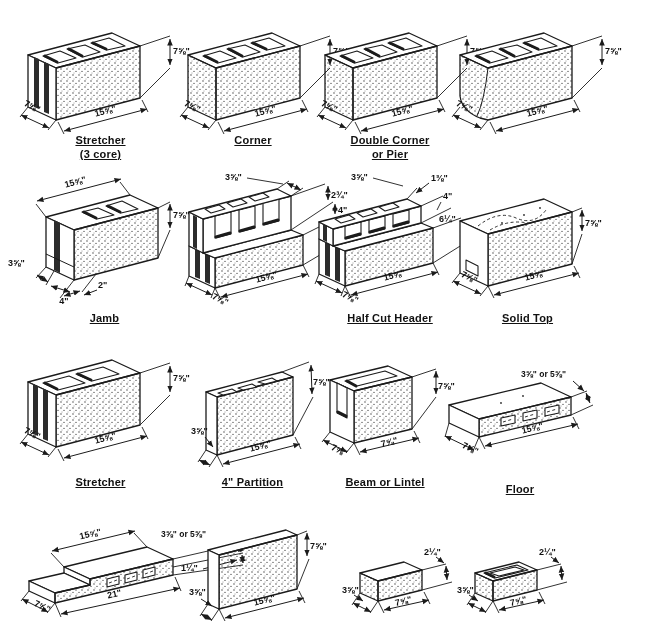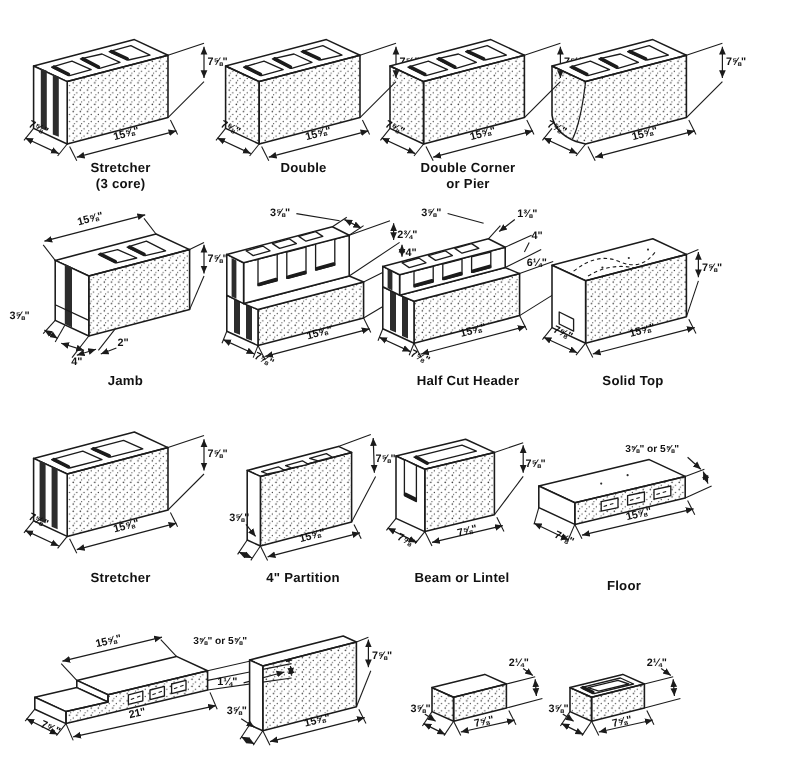--- a/index.html
+++ b/index.html
@@ -1,21 +1,21 @@
 <!DOCTYPE html>
 <html><head>
 <meta charset="utf-8">
 <style>
   html,body{margin:0;padding:0;background:#fff;}
   .canvas{position:relative;width:670px;height:644px;background:#fff;overflow:hidden;
           font-family:"Liberation Sans",sans-serif;}
   .fig{position:absolute;}
   .fig svg{display:block;overflow:visible;}
   .cap{position:absolute;left:0;right:0;text-align:center;
-       font:bold 11px "Liberation Sans",sans-serif;color:#111;letter-spacing:.2px;}
+       font:bold 11px "Liberation Sans",sans-serif;color:#111;letter-spacing:.2px;text-decoration:underline;}
   
   .f  {fill:#ffffff;stroke:#1b1b1b;stroke-width:1.3;stroke-linejoin:round;}
   .sf {fill:url(#dots);stroke:#1b1b1b;stroke-width:1.3;stroke-linejoin:round;}
   .h  {fill:#ffffff;stroke:#1b1b1b;stroke-width:1.1;stroke-linejoin:round;}
   .wl {stroke:#1b1b1b;stroke-width:3;stroke-linecap:round;fill:none;}
   .dark{fill:#2c2c2c;stroke:none;}
   .seam{stroke:#1b1b1b;stroke-width:1;fill:none;}
   .dash{stroke:#1b1b1b;stroke-width:.9;fill:none;stroke-dasharray:3 2.5;}
   .ext{stroke:#1b1b1b;stroke-width:.9;fill:none;}
   .dim{stroke:#1b1b1b;stroke-width:1;fill:none;marker-start:url(#ms);marker-end:url(#me);}
@@ -91,21 +91,21 @@
     <text x="155" y="46">7⅝"</text>
     <path class="ext" d="M40,114 L46,126"></path>
         <path class="ext" d="M124,92 L130,104"></path>
     <path class="dim" d="M46,123 L129,101"></path>
     <text x="88" y="106" text-anchor="middle" transform="rotate(-15 88 106)">15⅝"</text>
     <path class="ext" d="M10,99 L2,109"></path>
         <path class="ext" d="M38,112 L30,122"></path>
     <path class="dim" d="M3,107 L31,120"></path>
     <text x="13" y="101" text-anchor="middle" transform="rotate(25 13 101)">7⅝"</text>
   </svg>
-  <div class="cap" style="top:126px">Double</div>
+  <div class="cap" style="top:126px">Corner</div>
 </div>
 
 <div class="fig" style="left:315px;top:8px;width:150px;height:160px">
   <svg width="175" height="124" viewBox="0 0 175 124">
     <polygon class="f" points="38,60 122,38 94,25 10,47"></polygon>
     <polygon class="sf" points="38,112 122,90 122,38 38,60"></polygon>
     <polygon class="sf" points="38,112 10,99 10,47 38,60"></polygon>
     <polygon class="h" points="40,55 58,50 42,43 25,48"></polygon>
         <path class="wl" d="M27,48 L39,54"></path>
     <polygon class="h" points="65,49 82,44 67,37 49,41"></polygon>

